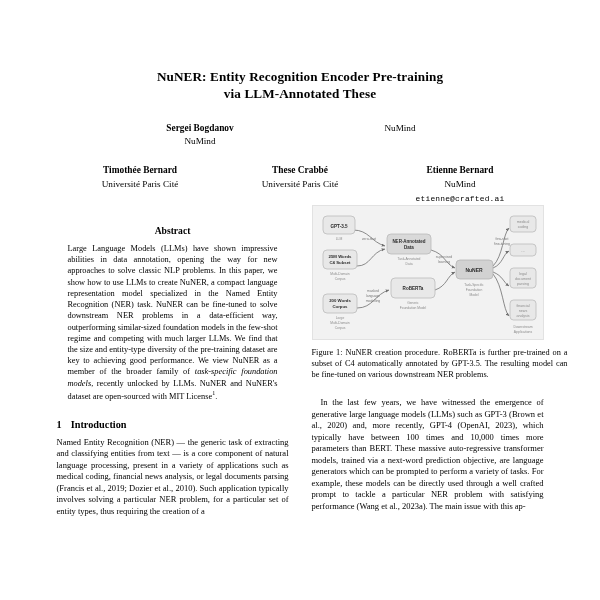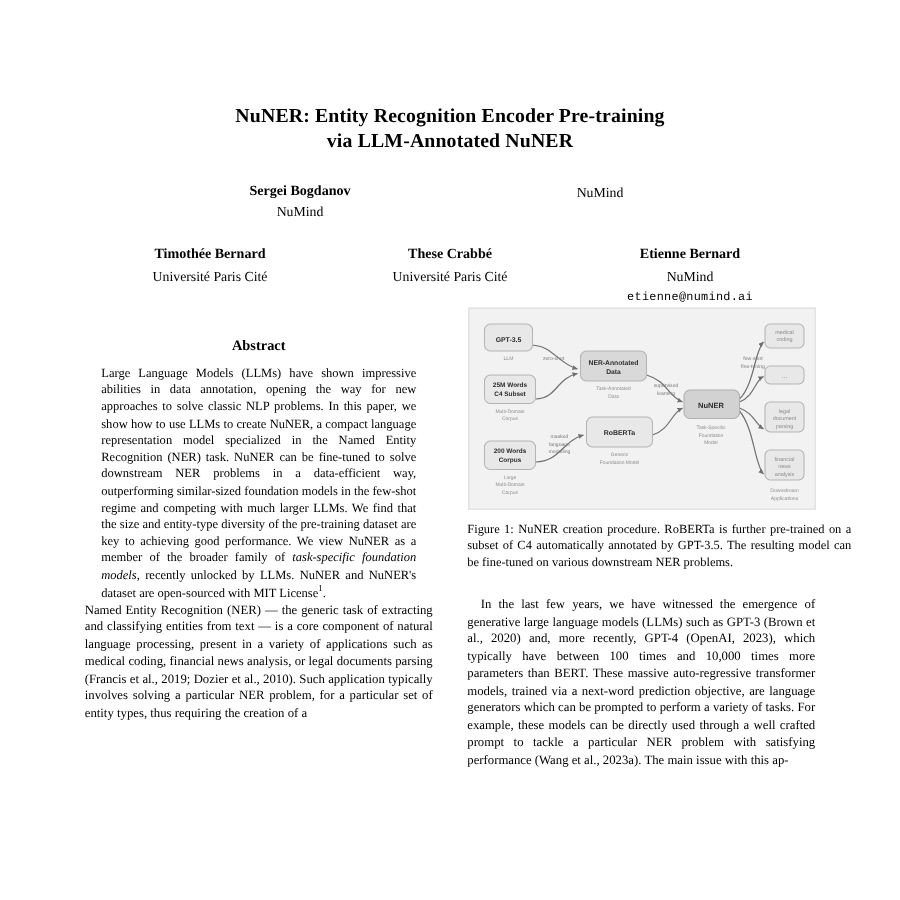--- a/index.html
+++ b/index.html
@@ -151,21 +151,21 @@
   }
 </style>
 </head>
 <body>
 
 <div class="page">
 
   <div class="title-block">
     <div class="paper-title">
       <span>NuNER: Entity Recognition Encoder Pre-training</span><br>
-      <span>via LLM-Annotated NuNER</span>
+      <span>via LLM-Annotated These</span>
     </div>
   </div>
 
   <div class="authors">
     <div class="author-row row1">
       <div class="author-cell">
         <span class="author-name">Sergei Bogdanov</span>
         <span class="author-affil">NuMind</span>
       </div>
       <div class="author-cell">
@@ -177,33 +177,36 @@
         <span class="author-name">Timothée Bernard</span>
         <span class="author-affil">Université Paris Cité</span>
       </div>
       <div class="author-cell">
         <span class="author-name">These Crabbé</span>
         <span class="author-affil">Université Paris Cité</span>
       </div>
       <div class="author-cell">
         <span class="author-name">Etienne Bernard</span>
         <span class="author-affil">NuMind</span>
-        <span class="author-email">etienne@numind.ai</span>
+        <span class="author-email">etienne@crafted.ai</span>
       </div>
     </div>
   </div>
 
   <div class="columns">
 
     <div class="col">
 
       <div class="section-head-centered">Abstract</div>
 
       <div class="abstract-body"><span>Large Language Models (LLMs) have shown impressive abilities in data annotation, opening the way for new approaches to solve classic NLP problems. In this paper, we show how to use LLMs to create NuNER, a compact language representation model specialized in the Named Entity Recognition (NER) task. NuNER can be fine-tuned to solve downstream NER problems in a data-efficient way, outperforming similar-sized foundation models in the few-shot regime and competing with much larger LLMs. We find that the size and entity-type diversity of the pre-training dataset are key to achieving good performance. We view NuNER as a member of the broader family of </span><span class="italic">task-specific foundation models</span><span>, recently unlocked by LLMs. NuNER and NuNER's dataset are open-sourced with MIT License</span><sup>1</sup><span>.</span></div>
 
+      <div class="section-head">
+        <span class="num">1</span><span>Introduction</span>
+      </div>
 
       <div class="body-text">Named Entity Recognition (NER) — the generic task of extracting and classifying entities from text — is a core component of natural language processing, present in a variety of applications such as medical coding, financial news analysis, or legal documents parsing (Francis et al., 2019; Dozier et al., 2010). Such application typically involves solving a particular NER problem, for a particular set of entity types, thus requiring the creation of a</div>
     </div>
 
     <div class="col">
 
       <div class="figure-wrap">
         <div class="figure-box">
           <svg width="230" height="133" viewBox="0 0 230 133" xmlns="http://www.w3.org/2000/svg">
             <defs>

